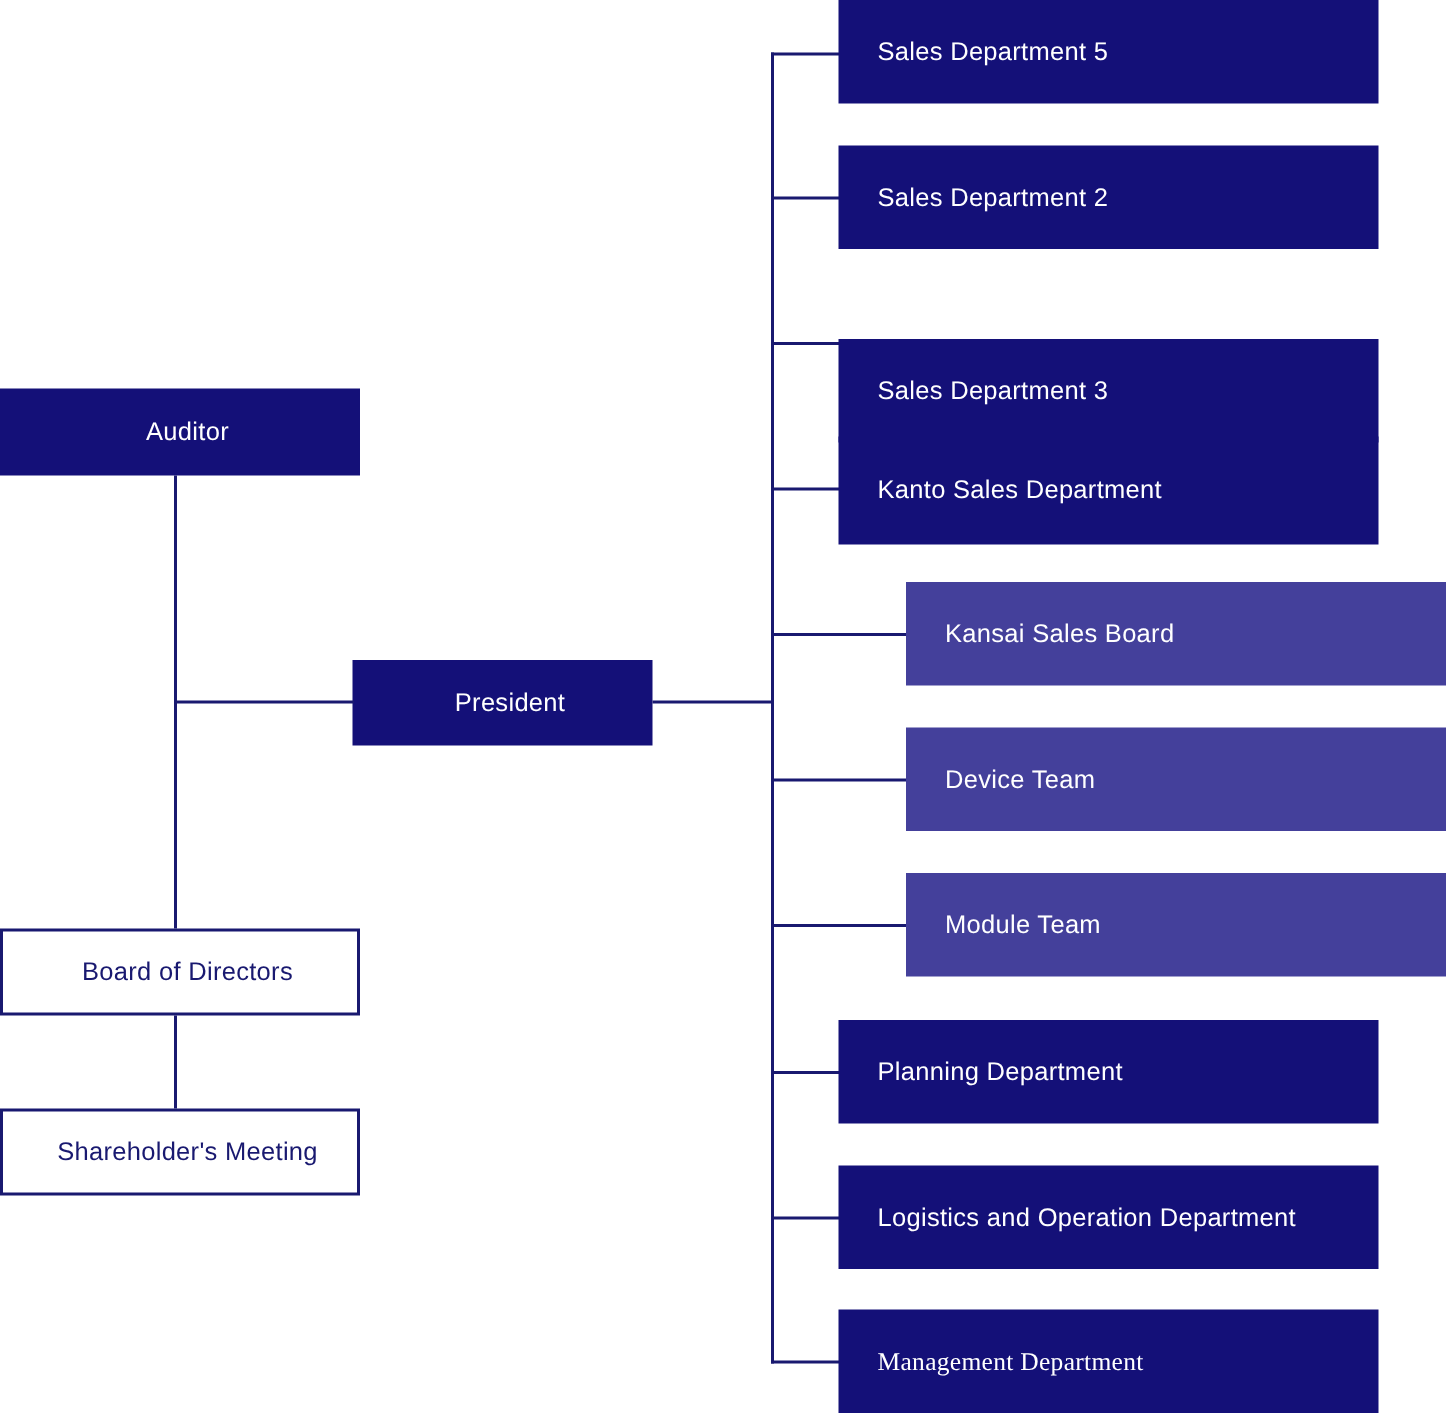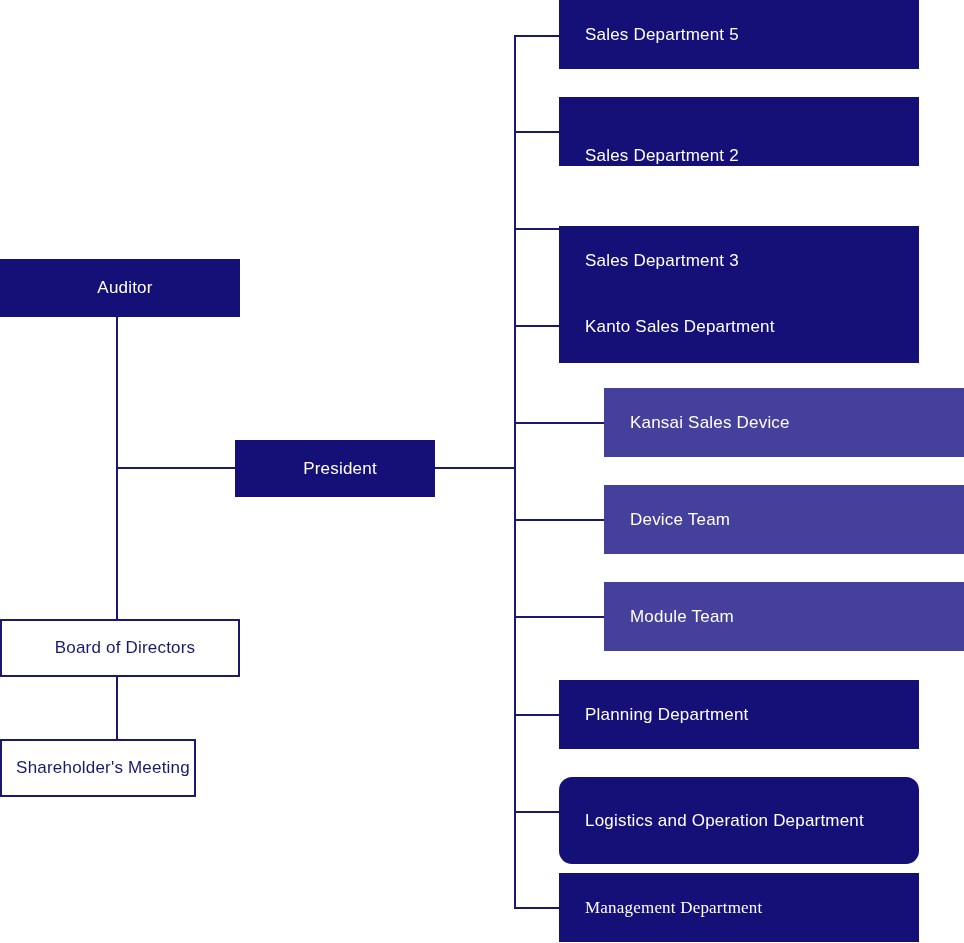--- a/index.html
+++ b/index.html
@@ -60,21 +60,21 @@
 <div id="org-chart">
 
   <div class="node filled-dark center-text" style="left:0px; top:259px; width:240px; height:58px;">
     <span>Auditor</span>
   </div>
 
   <div class="node outlined center-text" style="left:0px; top:619px; width:240px; height:58px;">
     <span>Board of Directors</span>
   </div>
 
-  <div class="node outlined center-text" style="left:0px; top:739px; width:196px; height:58px;align-items:center;">
+  <div class="node outlined center-text" style="left:0px; top:739px; width:240px; height:58px;align-items:center;">
     <span>Shareholder's Meeting</span>
   </div>
 
   <div class="node filled-dark center-text" style="left:235px; top:440px; width:200px; height:57px;">
     <span>President</span>
   </div>
 
   <div class="connector v" style="left:116px; top:317px; height:302px;"></div>
 
   <div class="connector v" style="left:116px; top:677px; height:62px;"></div>
@@ -84,56 +84,56 @@
   <div class="connector h" style="left:435px; top:467px; width:81px;"></div>
 
   <div class="connector v" style="left:514px; top:35px; height:874px;"></div>
 
   <div class="connector h" style="left:514px; top:35px; width:46px;"></div>
   <div class="node filled-dark left-text" style="left:559px; top:0px; width:360px; height:69px;">
     <span>Sales Department 5</span>
   </div>
 
   <div class="connector h" style="left:514px; top:131px; width:46px;"></div>
-  <div class="node filled-dark left-text" style="left:559px; top:97px; width:360px; height:69px;align-items:flex-end;">
+  <div class="node filled-dark left-text" style="left:559px; top:97px; width:360px; height:69px;">
     <span>Sales Department 2</span>
   </div>
 
   <div class="connector h" style="left:514px; top:228px; width:46px;"></div>
   <div class="node filled-dark left-text" style="left:559px; top:194px; width:360px; height:69px;margin-top:32px;">
     <span>Sales Department 3</span>
   </div>
 
   <div class="connector h" style="left:514px; top:325px; width:46px;"></div>
   <div class="node filled-dark left-text" style="left:559px; top:291px; width:360px; height:72px;">
     <span>Kanto Sales Department</span>
   </div>
 
   <div class="connector h" style="left:514px; top:422px; width:91px;"></div>
   <div class="node filled-purple left-text" style="left:604px; top:388px; width:360px; height:69px;">
-    <span>Kansai Sales Device</span>
+    <span>Kansai Sales Board</span>
   </div>
 
   <div class="connector h" style="left:514px; top:519px; width:91px;"></div>
   <div class="node filled-purple left-text" style="left:604px; top:485px; width:360px; height:69px;">
     <span>Device Team</span>
   </div>
 
   <div class="connector h" style="left:514px; top:616px; width:91px;"></div>
   <div class="node filled-purple left-text" style="left:604px; top:582px; width:360px; height:69px;">
     <span>Module Team</span>
   </div>
 
   <div class="connector h" style="left:514px; top:714px; width:46px;"></div>
   <div class="node filled-dark left-text" style="left:559px; top:680px; width:360px; height:69px;">
     <span>Planning Department</span>
   </div>
 
   <div class="connector h" style="left:514px; top:811px; width:46px;"></div>
-  <div class="node filled-dark left-text" style="left:559px; top:777px; width:360px; height:87px;border-radius:13px;">
+  <div class="node filled-dark left-text" style="left:559px; top:777px; width:360px; height:69px;">
     <span>Logistics and Operation Department</span>
   </div>
 
   <div class="connector h" style="left:514px; top:907px; width:46px;"></div>
   <div class="node filled-dark left-text" style="left:559px; top:873px; width:360px; height:69px;font-family:Liberation Serif, serif;">
     <span>Management Department</span>
   </div>
 
 </div>
 

